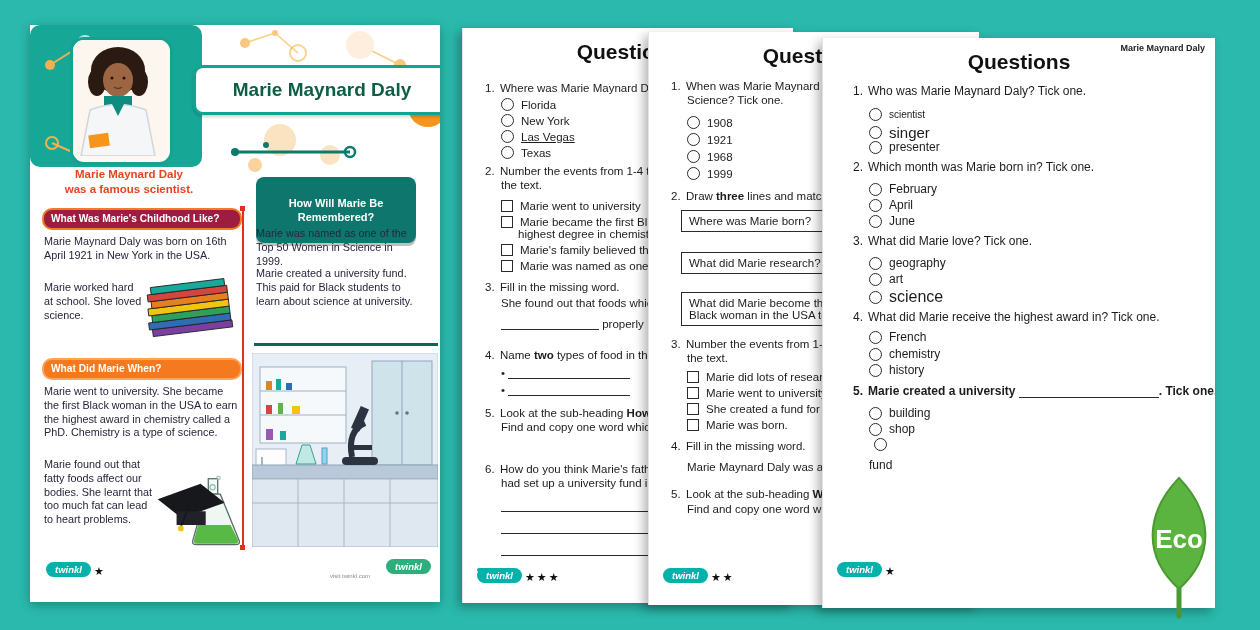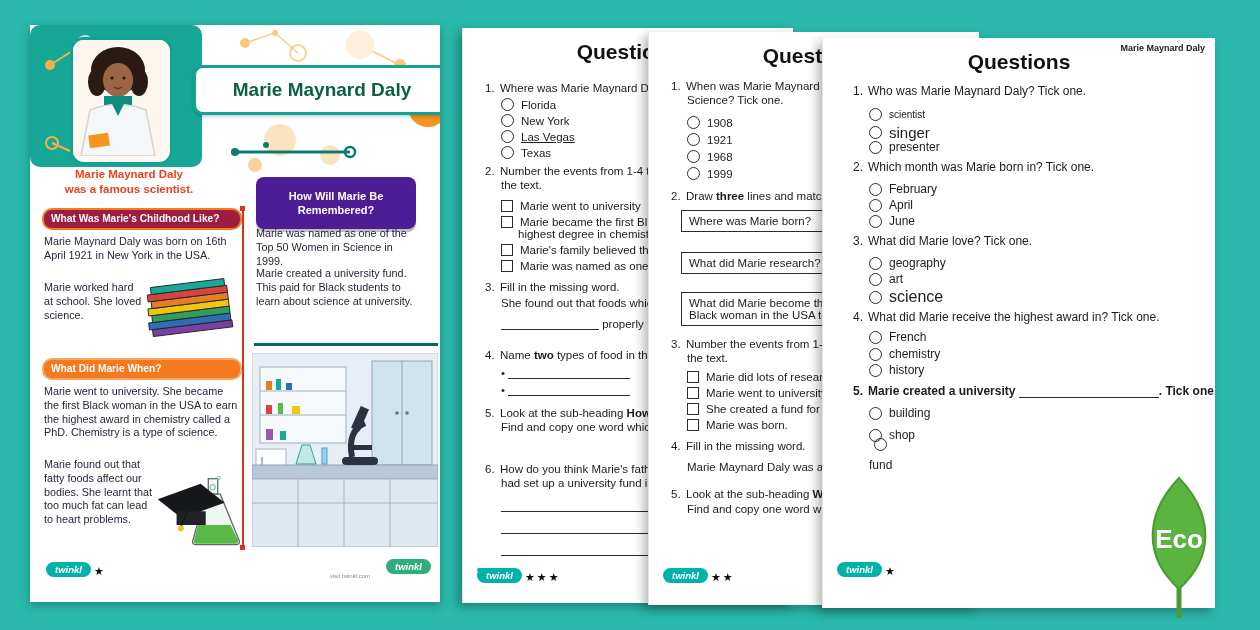--- a/index.html
+++ b/index.html
@@ -14,22 +14,22 @@
              font-weight:bold;font-size:19px;color:#0c5f45;box-shadow:0 2px 3px rgba(0,0,0,.18);}
   .portrait{position:absolute;left:40px;top:12px;width:97px;height:122px;background:#fdf8f2;
             border:3px solid #13a392;border-radius:14px;overflow:hidden;}
   .fcap{position:absolute;left:14px;top:142px;width:170px;text-align:center;font-weight:bold;
         font-size:11.5px;color:#e8431f;line-height:1.3;}
   .banner{position:absolute;color:#fff;font-weight:bold;white-space:nowrap;}
   .b-child{left:12px;top:183px;width:182px;background:#9e1d3e;border:2px solid #f47b20;border-radius:10px;
            font-size:10.2px;line-height:16px;padding:1px 7px;}
   .b-learn{left:12px;top:333px;width:182px;background:#f4791f;border:2px solid #f9a55a;border-radius:10px;
            font-size:10.2px;line-height:16px;padding:1px 7px;}
-  .b-rem{left:226px;top:152px;width:148px;background:#4c1d95;border-radius:8px;text-align:center;
-         font-size:11px;line-height:14px;padding:12px 6px;white-space:normal;box-shadow:0 3px 0 rgba(0,0,0,.25);}
+  .b-rem{left:226px;top:152px;width:148px;background:#0f766e;border-radius:8px;text-align:center;
+         font-size:11px;line-height:14px;padding:19px 6px;white-space:normal;box-shadow:0 3px 0 rgba(0,0,0,.25);}
   .ftext{position:absolute;font-size:10.8px;line-height:1.28;color:#26263c;}
   .redline{position:absolute;left:212px;top:186px;width:2px;height:334px;background:#e0301e;}
   .reddot{position:absolute;width:5px;height:5px;background:#e0301e;}
   .greenhr{position:absolute;left:224px;top:318px;width:184px;height:3px;background:#016a59;}
   .illus{position:absolute;}
   
   .qpage{box-shadow:-4px 4px 10px rgba(0,0,0,.3);border-left:1px solid #e3e3e3;overflow:hidden;}
   .p1{left:462px;top:28px;width:330px;height:575px;z-index:2;}
   .p2{left:648px;top:32px;width:330px;height:573px;z-index:3;}
   .p3{left:822px;top:38px;width:392px;height:570px;z-index:4;}
@@ -410,21 +410,21 @@
         <span>history</span>
       </div>
 
     <div class="q bold" style="left:30px;top:346px;font-size:12px;">
       <span class="qn">5.</span><span>Marie created a university</span> <span class="blank" style="width:140px;"></span><span>. Tick one.</span>
     </div>
     <div class="opt" style="left:46px;top:368px;font-size:12px;">
         <span class="circle"></span>
         <span>building</span>
       </div>
-    <div class="opt" style="left:46px;top:384px;font-size:12px;margin-top:6px;">
+    <div class="opt" style="left:46px;top:384px;font-size:12px;">
         <span class="circle"></span>
         <span>shop</span>
       </div>
     <div class="opt" style="left:46px;top:400px;font-size:12px;flex-direction:column;">
         <span class="circle"></span>
         <span>fund</span>
       </div>
 
     <span class="tw" style="position:absolute;left:14px;top:524px;">twinkl</span>
     <span class="stars" style="left:62px;top:527px;">★</span>

